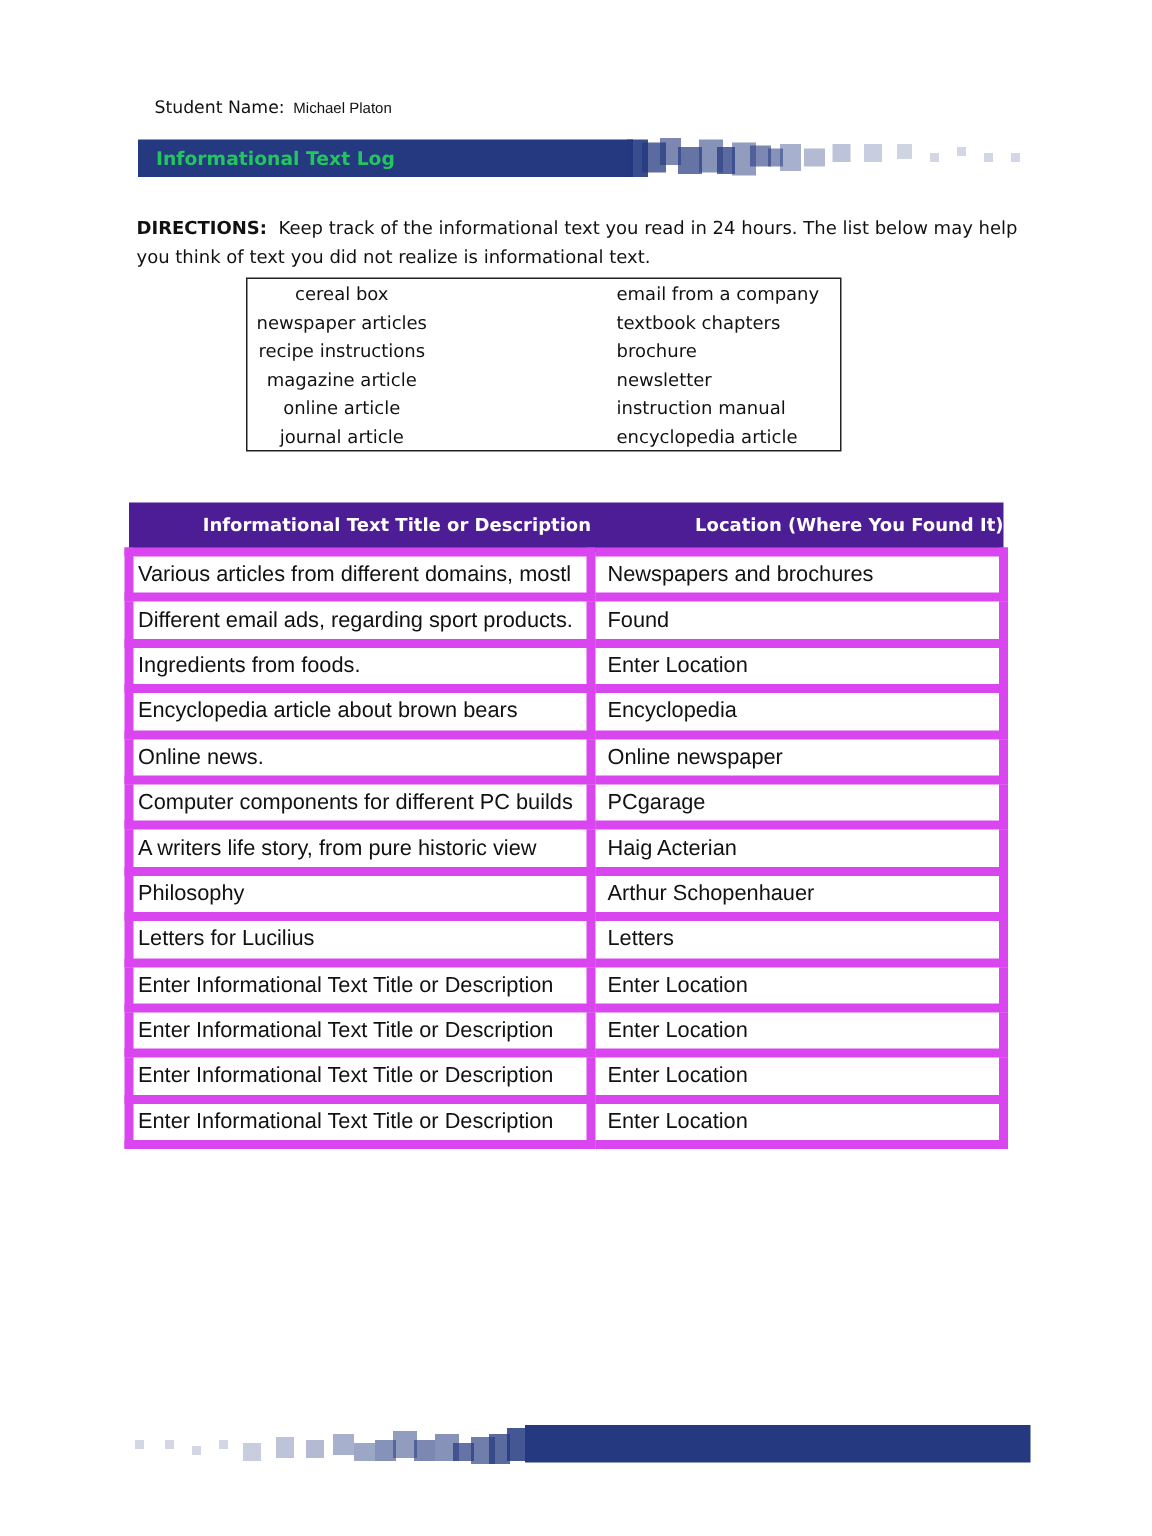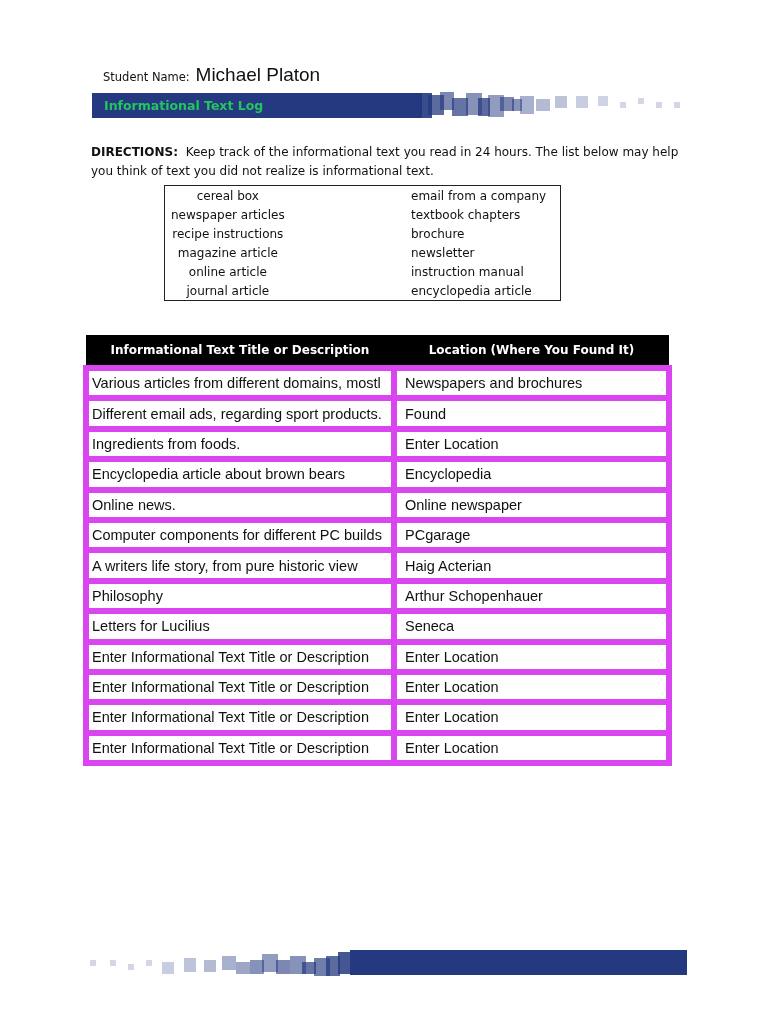--- a/index.html
+++ b/index.html
@@ -1,31 +1,31 @@
 <!DOCTYPE html>
 <html><head>
 <meta charset="utf-8">
 <style>
   html, body { margin: 0; padding: 0; background: #ffffff; }
   body { width: 768px; height: 1024px; position: relative; overflow: hidden;
          font-family: "DejaVu Sans", sans-serif; color: #111; }
   .student { position: absolute; left: 103px; top: 64px; font-size: 12px; }
   .student .lbl { font-family: "DejaVu Sans", sans-serif; font-size: 11.5px; }
-  .student .val { font-family: "Liberation Sans", sans-serif; font-size: 19px; margin-left: 2px; }
+  .student .val { font-family: "Liberation Sans", sans-serif; font-size: 10px; margin-left: 2px; }
   .banner { position: absolute; left: 92px; top: 93px; width: 330px; height: 25px; background: #24397f; }
   .banner .title { position: absolute; left: 12px; top: 5px; color: #22c55e; font-weight: bold; font-size: 12.5px; font-family: "DejaVu Sans", sans-serif; }
   .sq { position: absolute; background: #24397f; }
   .directions { position: absolute; left: 91px; top: 131px; width: 600px; font-size: 12px; line-height: 19px; font-family: "DejaVu Sans", sans-serif; margin-top: 12px; }
   .directions b { font-weight: bold; }
   .examples { position: absolute; left: 164px; top: 185px; width: 395px; height: 114px; border: 1px solid #222; }
   .examples .col { position: absolute; top: 1px; font-size: 12px; line-height: 19px; }
   .examples .c1 { left: 6px; text-align: center; }
   .examples .c2 { left: 246px; }
   .log { position: absolute; left: 83px; top: 335px; width: 589px; border-collapse: collapse; }
-  .log th { background: #000000; color: #fff; font-size: 12px; font-weight: bold; height: 30px; padding: 0; font-family: "DejaVu Sans", sans-serif; text-align: center; }
+  .log th { background: #4c1d95; color: #fff; font-size: 12px; font-weight: bold; height: 30px; padding: 0; font-family: "DejaVu Sans", sans-serif; text-align: right; }
   .log td { border: 6px solid #d946ef; height: 24.4px; padding: 0 0 0 3px; font-family: "Liberation Sans", sans-serif; font-size: 14.5px; white-space: nowrap; overflow: hidden; }
   .log td.c1 { width: 299px; max-width: 299px; }
   .log td.c2 { padding-left: 8px; }
 </style>
 </head>
 <body>
 
 <div class="student">
   <span class="lbl">Student Name:</span>
   <span class="val">Michael Platon</span>
@@ -114,21 +114,21 @@
       <tr>
         <td class="c1">A writers life story, from pure historic view</td>
         <td class="c2">Haig Acterian</td>
       </tr>
       <tr>
         <td class="c1">Philosophy</td>
         <td class="c2">Arthur Schopenhauer</td>
       </tr>
       <tr>
         <td class="c1">Letters for Lucilius</td>
-        <td class="c2">Seneca</td>
+        <td class="c2">Letters</td>
       </tr>
       <tr>
         <td class="c1">Enter Informational Text Title or Description</td>
         <td class="c2">Enter Location</td>
       </tr>
       <tr>
         <td class="c1">Enter Informational Text Title or Description</td>
         <td class="c2">Enter Location</td>
       </tr>
       <tr>

